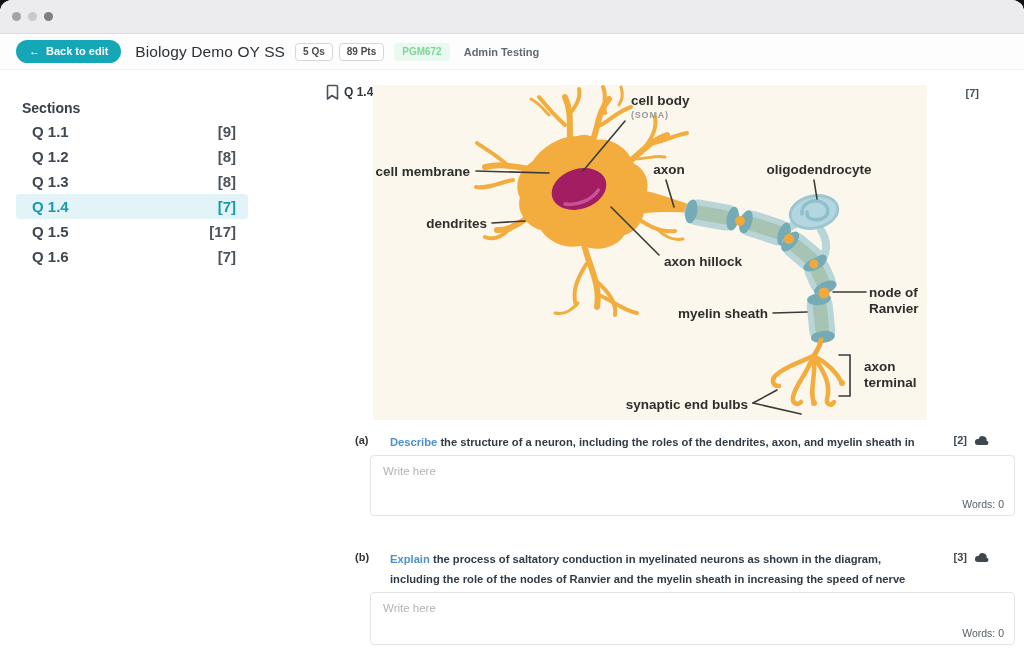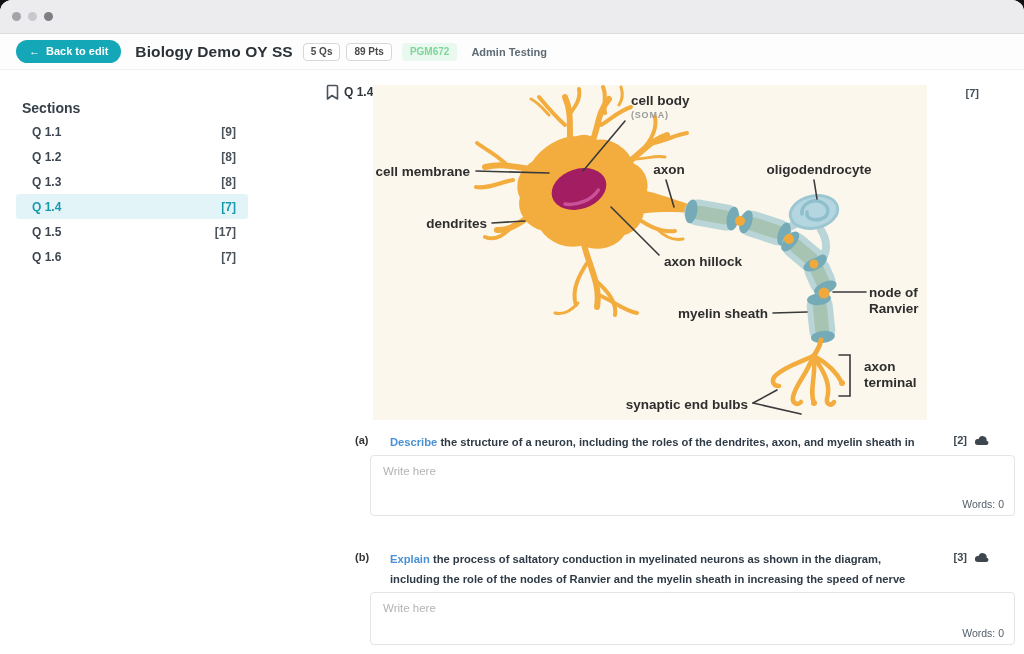--- a/index.html
+++ b/index.html
@@ -8,34 +8,34 @@
   .window { position:absolute; inset:0; border-radius:12px 12px 0 0; overflow:hidden; background:#fff; }
 
   
   .chrome { height:34px; background:#ECECEE; border-bottom:1px solid #DDDDDF; display:flex; align-items:center; padding-left:12px; gap:7px; }
   .dot { width:9px; height:9px; border-radius:50%; }
   .dot-1 { background:#A3A3A9; } .dot-2 { background:#C9C9CD; } .dot-3 { background:#7E7E84; }
 
   
   .appbar { height:36px; background:#FDFDFE; border-bottom:1px solid #F1F1F2; display:flex; align-items:center; padding:0 16px; }
   .back-btn { display:flex; align-items:center; gap:6px; background:#14A7B8; color:#fff; border:none; border-radius:999px; padding:5px 13px 6px; font-size:11px; font-weight:bold; cursor:pointer; }
-  .title { font-size:15.5px; font-weight:bold; color:#2B3136; margin:0 10px 0 14px; letter-spacing:.1px; }
+  .title { font-size:15.5px; font-weight:normal; color:#2B3136; margin:0 10px 0 14px; letter-spacing:.1px; }
   .badge { border:1px solid #D7D7D9; border-radius:4px; padding:2px 7px 3px; font-size:10px; font-weight:bold; color:#4A4A4A; background:#fff; margin-right:6px; }
   .badge-code { background:#E9F9EF; color:#7ED598; border:1px solid #E9F9EF; margin-left:4px;text-align:right; }
   .user { color:#5E6A74; font-size:11px; font-weight:600; margin-left:8px; }
 
   
   .content { position:absolute; top:71px; left:0; right:0; bottom:0; background:#fff; }
 
   .sidebar { position:absolute; left:0; top:0; bottom:0; width:310px; }
   .sidebar-heading { margin:29px 0 0 22px; font-size:14px; font-weight:600; color:#37404A; }
   .section-row { margin:12px 0 0 16px; width:232px; height:26px; padding:0 12px 0 16px; display:flex; align-items:center; justify-content:space-between; font-size:11px; font-weight:600; color:#49525C; cursor:pointer; }
   .section-right { display:flex; align-items:center; gap:6px; }
   .q-list { margin-top:3px; }
-  .q-row { margin-left:16px; width:232px; height:25px; padding:0 12px 0 16px; display:flex; align-items:center; justify-content:space-between; font-size:12px; font-weight:600; color:#3E4750; border-radius:3px; cursor:pointer;gap:44px; }
+  .q-row { margin-left:16px; width:232px; height:25px; padding:0 12px 0 16px; display:flex; align-items:center; justify-content:space-between; font-size:15px; font-weight:600; color:#3E4750; border-radius:3px; cursor:pointer;gap:44px; }
   .q-row .q-points { color:#4A525A; }
   .q-row.selected { background:#E3F4F9; color:#1799AE; }
   .q-row.selected .q-points { color:#1799AE; }
 
   .main { position:absolute; left:310px; top:0; right:0; bottom:0; }
   .bookmark { position:absolute; left:15px; top:13px; cursor:pointer; }
   .q-label { position:absolute; left:34px; top:14px; font-size:12px; font-weight:bold; color:#2F363C; }
   .total-marks { position:absolute; right:45px; top:16px; font-size:11px; font-weight:bold; color:#45505A; }
   .diagram { position:absolute; left:63px; top:14px; width:554px; height:335px; }
 

